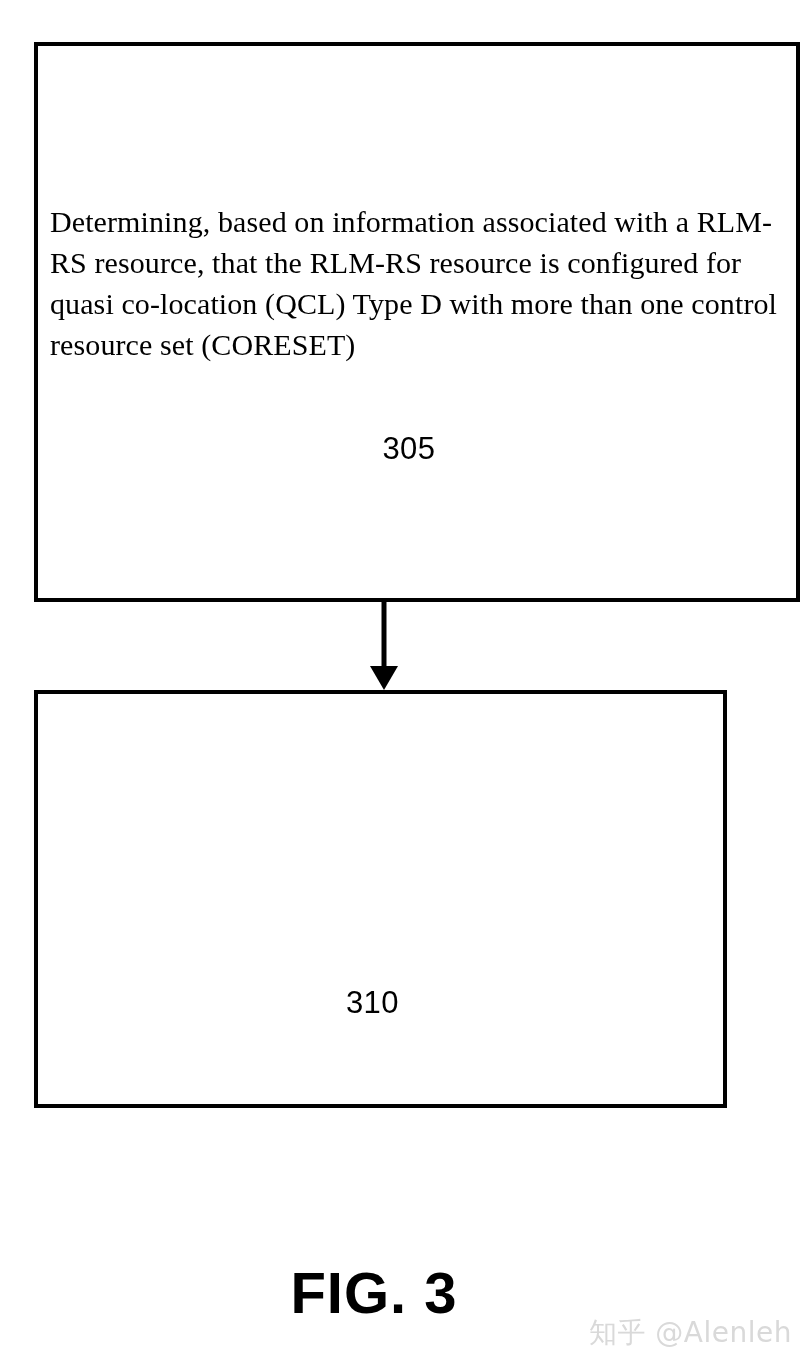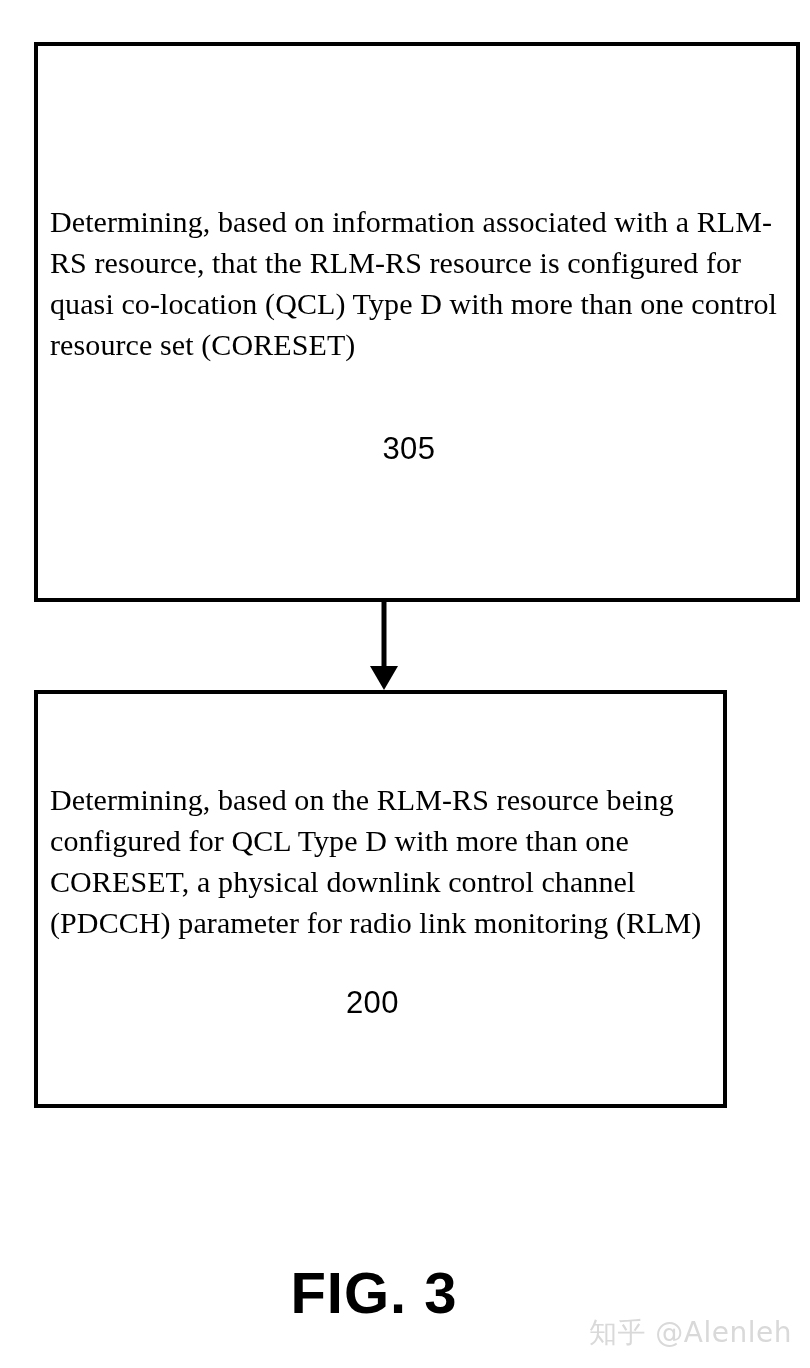--- a/index.html
+++ b/index.html
@@ -126,21 +126,20 @@
   </div>
 
   <div id="connector-arrow">
     <svg width="30" height="92" viewBox="0 0 30 92" xmlns="http://www.w3.org/2000/svg">
       <line x1="15" y1="0" x2="15" y2="70" stroke="#000000" stroke-width="5"></line>
       <polygon points="1,66 29,66 15,90" fill="#000000"></polygon>
     </svg>
   </div>
 
   <div class="flow-box" id="box-310">
-    <div class="box-text">Determining, based on the RLM-RS resource being configured for QCL Type D with more than one CORESET, a physical downlink control channel (PDCCH) parameter for radio link monitoring (RLM)</div>
-    <div class="box-ref">200</div>
+    <div class="box-ref">310</div>
   </div>
 
   <div id="figure-caption">FIG. 3</div>
 
   <div id="watermark">知乎 @Alenleh</div>
 
 </div>
 
 </body></html>

